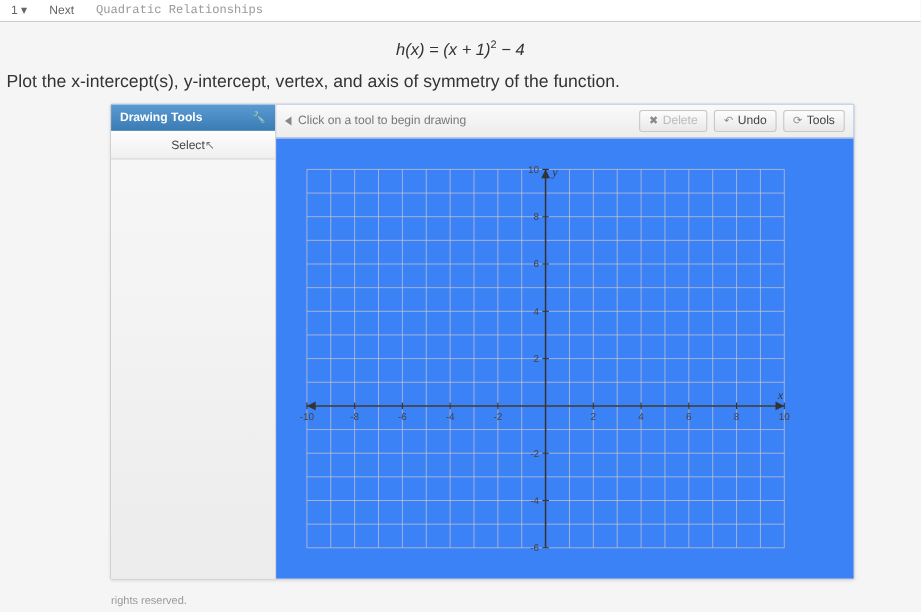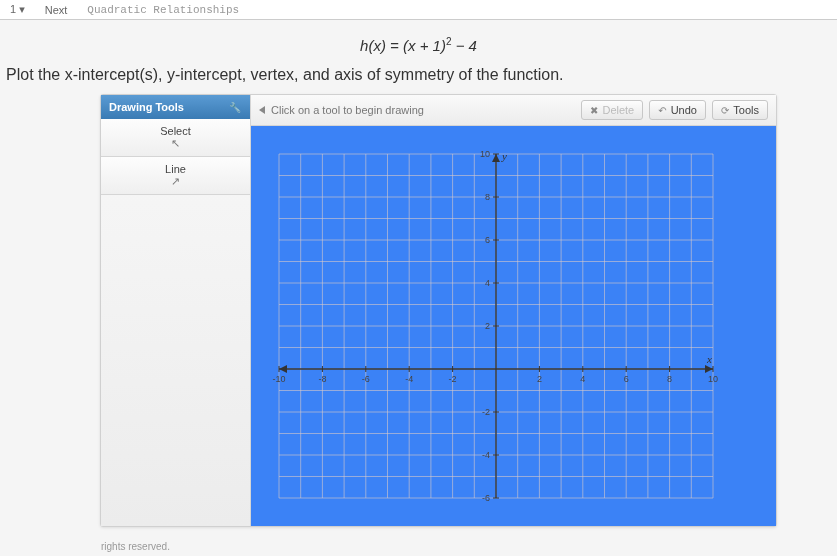--- a/index.html
+++ b/index.html
@@ -70,21 +70,20 @@
   .tool-row {
     display: flex;
     justify-content: center;
     align-items: center;
     padding: 6px 8px;
     border-bottom: 1px solid #d5d5d5;
     background: linear-gradient(#fdfdfd,#efefef);
     font-size: 11px;
     color: #444;
     cursor: pointer;
-    flex-direction: column;
   }
   .tool-row .icon { color: #777; font-size: 11px; }
   .right-panel {
     flex: 1;
     display: flex;
     flex-direction: column;
     background: #3b82f6;
   }
   .canvas-bar {
     display: flex;
@@ -159,24 +158,20 @@
 
   <div class="work-area">
     <div class="tool-panel">
       <div class="tool-header">
         <span>Drawing Tools</span>
         <span class="icon">🔧</span>
       </div>
       <div class="tool-row">
         <span>Select</span>
         <span class="icon">↖</span>
-      </div>
-      <div class="tool-row">
-        <span>Line</span>
-        <span class="icon">↗</span>
       </div>
     </div>
 
     <div class="right-panel">
       <div class="canvas-bar">
         <div class="hint">
           <span class="tri"></span>
           <span>Click on a tool to begin drawing</span>
         </div>
         <div class="btn disabled">

